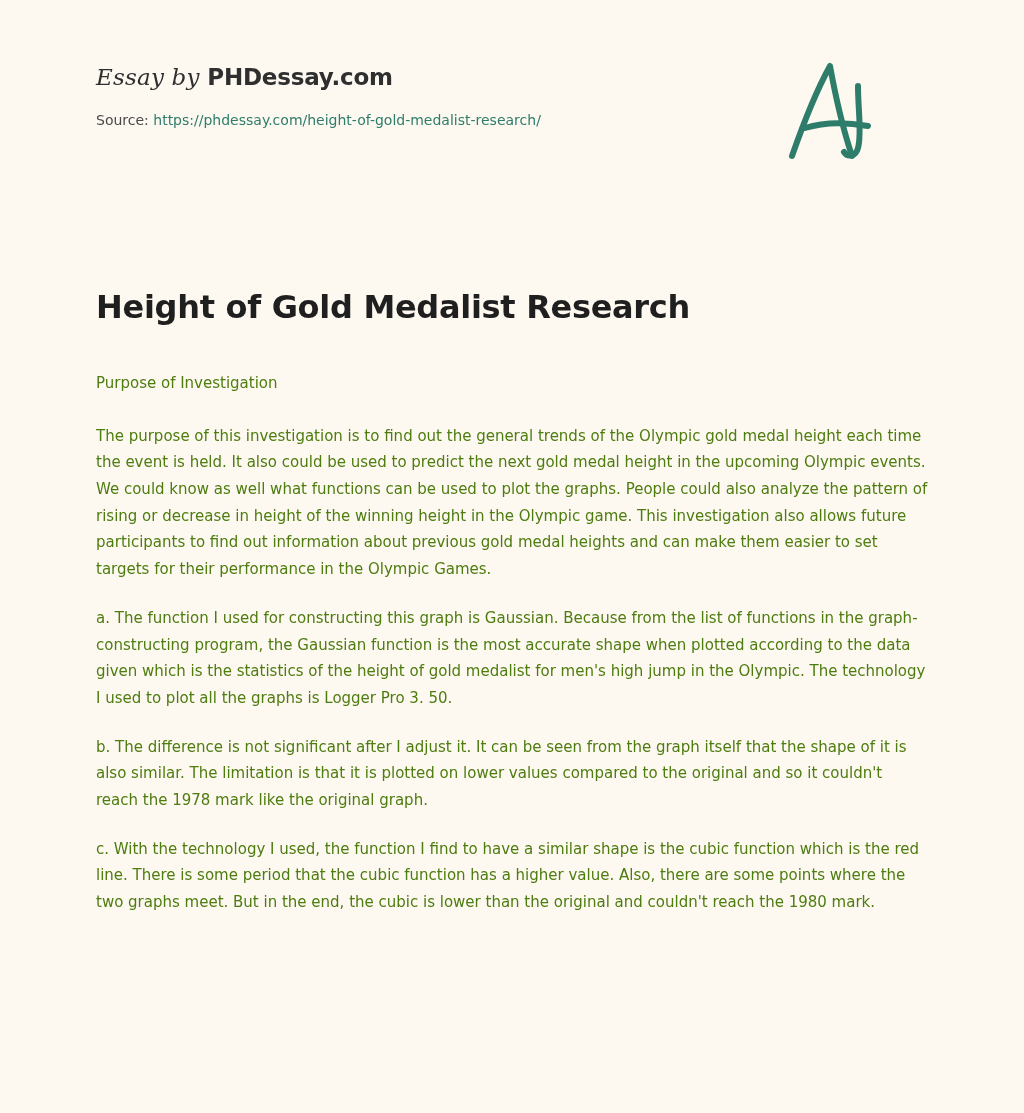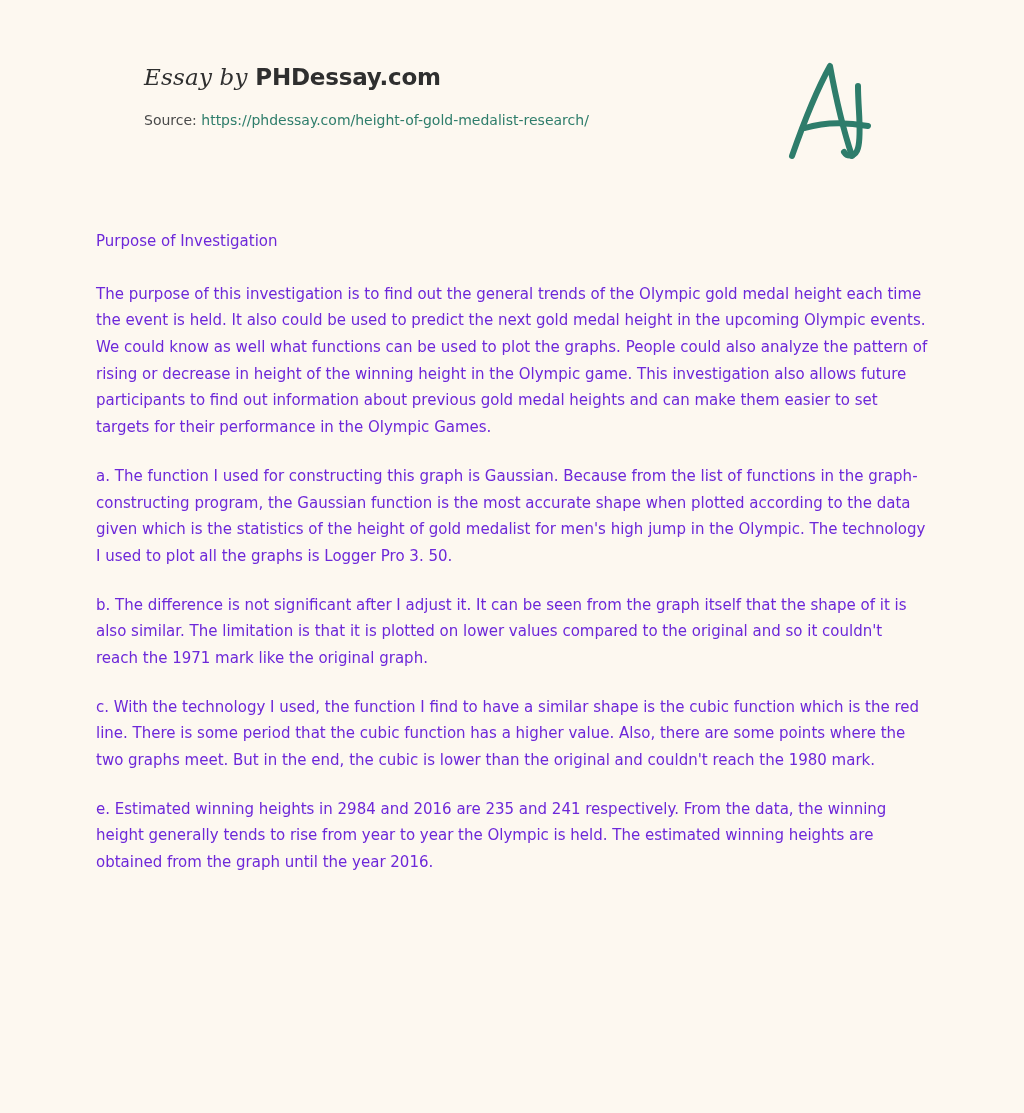--- a/index.html
+++ b/index.html
@@ -17,21 +17,20 @@
   .page {
     position: relative;
     width: 1024px;
     min-height: 1113px;
     box-sizing: border-box;
     padding: 64px 96px 40px 96px;
   }
   .masthead {
     position: relative;
     min-height: 120px;
-    margin-left: 48px;
   }
   .brand-line {
     font-size: 23px;
     color: #2f2f2f;
     letter-spacing: 0.2px;
   }
   .brand-essay {
     font-family: "DejaVu Serif", "Liberation Serif", serif;
     font-style: italic;
     font-weight: normal;
@@ -74,21 +73,21 @@
     letter-spacing: -0.3px;
     color: #1f1f1f;
   }
   .body-copy {
     margin-top: 44px;
   }
   .body-copy p {
     margin: 0 0 22px 0;
     font-size: 15px;
     line-height: 1.78;
-    color: #6d28d9;
+    color: #4d7c0f;
     max-width: 836px;
   }
   .body-copy p.lead {
     margin-bottom: 26px;
   }
 </style>
 </head>
 <body>
 
 <div class="page">
@@ -101,24 +100,24 @@
       <span class="source-label">Source: </span><a class="source-url" href="#">https://phdessay.com/height-of-gold-medalist-research/</a>
     </div>
 
     <svg class="logo" viewBox="0 0 120 120" aria-hidden="true">
       <path d="M20 104 C34 64, 48 32, 58 14 C62 36, 70 74, 80 104" fill="none" stroke="#2e7d6b" stroke-width="6" stroke-linecap="round" stroke-linejoin="round"></path>
       <path d="M33 76 C52 70, 74 70, 96 74" fill="none" stroke="#2e7d6b" stroke-width="6" stroke-linecap="round"></path>
       <path d="M86 34 C86 58, 90 82, 86 96 C84 104, 76 106, 72 100" fill="none" stroke="#2e7d6b" stroke-width="6" stroke-linecap="round"></path>
     </svg>
   </div>
 
+  <h1 class="title">Height of Gold Medalist Research</h1>
 
   <div class="body-copy">
     <p class="lead">Purpose of Investigation</p>
     <p>The purpose of this investigation is to find out the general trends of the Olympic gold medal height each time the event is held. It also could be used to predict the next gold medal height in the upcoming Olympic events. We could know as well what functions can be used to plot the graphs. People could also analyze the pattern of rising or decrease in height of the winning height in the Olympic game. This investigation also allows future participants to find out information about previous gold medal heights and can make them easier to set targets for their performance in the Olympic Games.</p>
     <p>a. The function I used for constructing this graph is Gaussian. Because from the list of functions in the graph-constructing program, the Gaussian function is the most accurate shape when plotted according to the data given which is the statistics of the height of gold medalist for men's high jump in the Olympic. The technology I used to plot all the graphs is Logger Pro 3. 50.</p>
-    <p>b. The difference is not significant after I adjust it. It can be seen from the graph itself that the shape of it is also similar. The limitation is that it is plotted on lower values compared to the original and so it couldn't reach the 1971 mark like the original graph.</p>
+    <p>b. The difference is not significant after I adjust it. It can be seen from the graph itself that the shape of it is also similar. The limitation is that it is plotted on lower values compared to the original and so it couldn't reach the 1978 mark like the original graph.</p>
     <p>c. With the technology I used, the function I find to have a similar shape is the cubic function which is the red line. There is some period that the cubic function has a higher value. Also, there are some points where the two graphs meet. But in the end, the cubic is lower than the original and couldn't reach the 1980 mark.</p>
-    <p>e. Estimated winning heights in 2984 and 2016 are 235 and 241 respectively. From the data, the winning height generally tends to rise from year to year the Olympic is held. The estimated winning heights are obtained from the graph until the year 2016.</p>
 
   </div>
 
 </div>
 
 </body></html>

